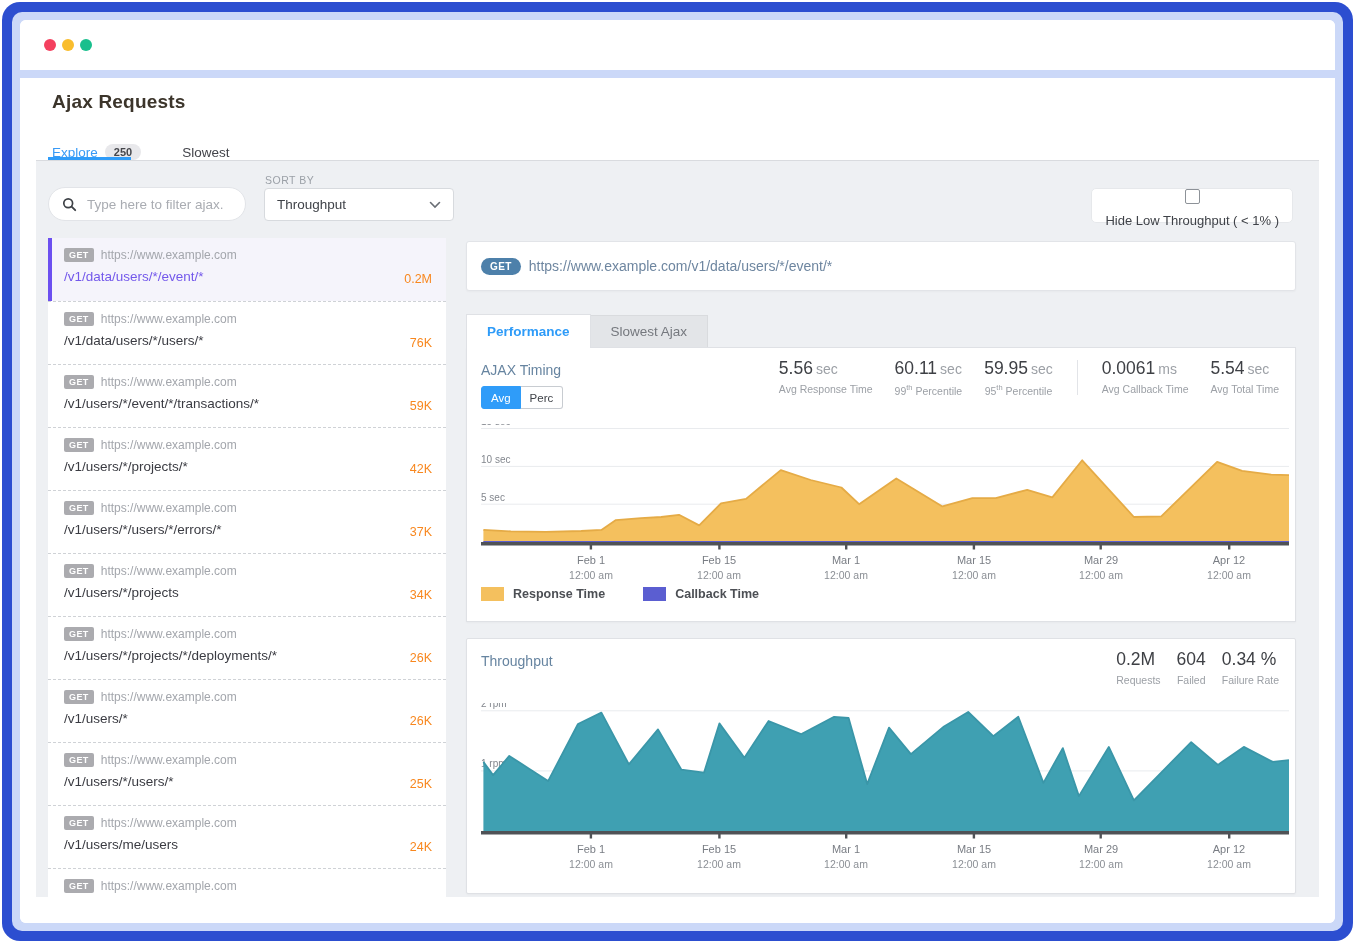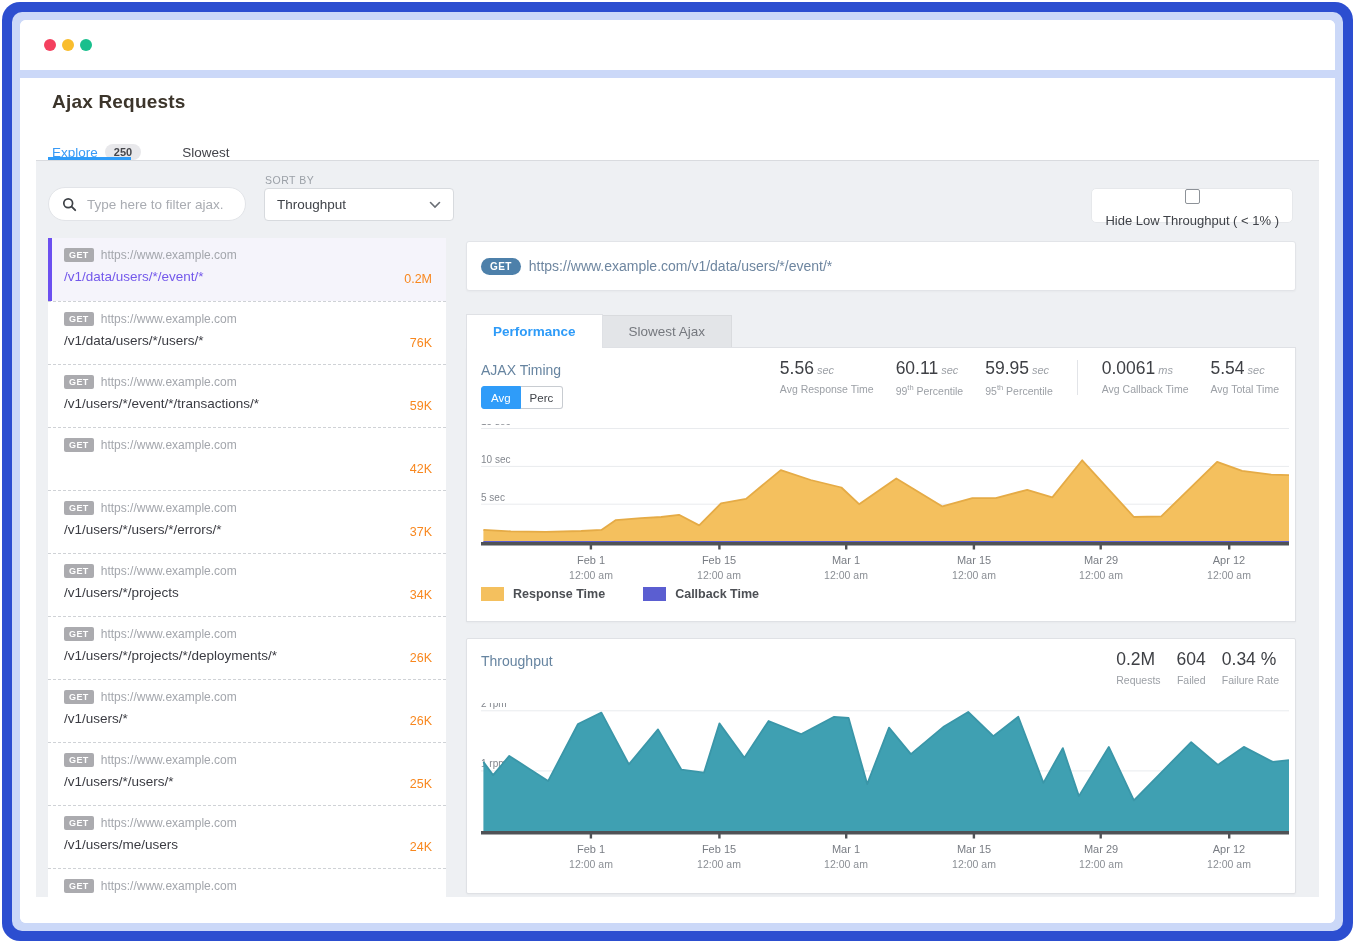--- a/index.html
+++ b/index.html
@@ -58,41 +58,41 @@
 
   .detail{position:absolute;left:430px;top:80px;width:830px;}
   .url-card{position:relative;height:50px;background:#fff;border:1px solid #e2e4e8;border-radius:3px;
             box-sizing:border-box;display:flex;align-items:center;padding-left:14px;
             box-shadow:0 1px 2px rgba(0,0,0,.03);}
   .get-pill{background:#4d80aa;color:#fff;font-size:10px;font-weight:700;padding:3px 9px;
             border-radius:10px;letter-spacing:.4px;}
   .url-text{margin-left:8px;font-size:14px;color:#6e86a0;}
 
   .detail-tabs{position:absolute;top:73px;left:0;display:flex;align-items:flex-end;}
-  .dtab{height:33px;box-sizing:border-box;padding:0 26px;display:flex;align-items:center;
+  .dtab{height:33px;box-sizing:border-box;padding:0 20px;display:flex;align-items:center;
         font-size:13.5px;cursor:pointer;}
   .dtab.active{background:#fff;border:1px solid #dfe1e5;border-bottom:none;color:#2e9bf8;
                font-weight:700;position:relative;z-index:2;height:34px;}
   .dtab.inactive{background:#e3e5e8;border:1px solid #d9dbde;border-left:none;color:#75787e;}
 
   .panel{position:absolute;left:0;width:830px;background:#fff;border:1px solid #dfe1e5;
          box-sizing:border-box;box-shadow:0 1px 2px rgba(0,0,0,.03);}
   #perf-panel{top:106px;height:275px;}
   #thr-panel{top:397px;height:256px;border-radius:2px;}
   .section-label{position:absolute;left:14px;top:14px;font-size:14px;color:#6684a0;}
   .toggle{position:absolute;left:14px;top:38px;display:flex;}
   .tbtn{height:23px;box-sizing:border-box;display:flex;align-items:center;padding:0 9px;
         font-size:11.5px;border:1px solid #c8ccd1;cursor:pointer;}
   .tbtn.active{background:#2f9cf9;border-color:#2f9cf9;color:#fff;border-radius:3px 0 0 3px;}
   .tbtn.inactive{background:#fff;color:#3f4248;border-left:none;border-radius:0 3px 3px 0;}
 
   .stats{position:absolute;right:16px;top:10px;display:flex;gap:22px;}
   .stats.thr{gap:16px;}
   .stat .vline{font-size:17.5px;color:#3e4045;white-space:nowrap;}
-  .stat .unit{font-size:11px;color:#9ca0a6;margin-left:3px;font-style:italic;}
+  .stat .unit{font-size:14px;color:#9ca0a6;margin-left:3px;}
   .stat .slabel{font-size:10.5px;color:#9ca0a6;margin-top:4px;white-space:nowrap;text-align:center;}
   .stat sup{font-size:7.5px;}
   .stat-divider{width:1px;background:#e2e4e8;margin:2px 2px;align-self:stretch;}
 
   .chart{position:absolute;left:14px;width:808px;}
   #chart-timing{top:76px;height:126px;}
   #chart-throughput{top:64px;height:137px;}
   .xticks{position:absolute;left:14px;width:808px;height:40px;}
   #xticks-timing{top:206px;}
   #xticks-thr{top:204px;}
@@ -183,20 +183,21 @@
                   <span class="host">https://www.example.com</span>
                 </div>
                 <div class="path">/v1/users/*/event/*/transactions/*</div>
                 <span class="count">59K</span>
               </div>
               <div class="item">
                 <div class="line1">
                   <span class="method-badge">GET</span>
                   <span class="host">https://www.example.com</span>
                 </div>
+                <div class="path">/v1/users/*/projects/*</div>
                 <span class="count">42K</span>
               </div>
               <div class="item">
                 <div class="line1">
                   <span class="method-badge">GET</span>
                   <span class="host">https://www.example.com</span>
                 </div>
                 <div class="path">/v1/users/*/users/*/errors/*</div>
                 <span class="count">37K</span>
               </div>

